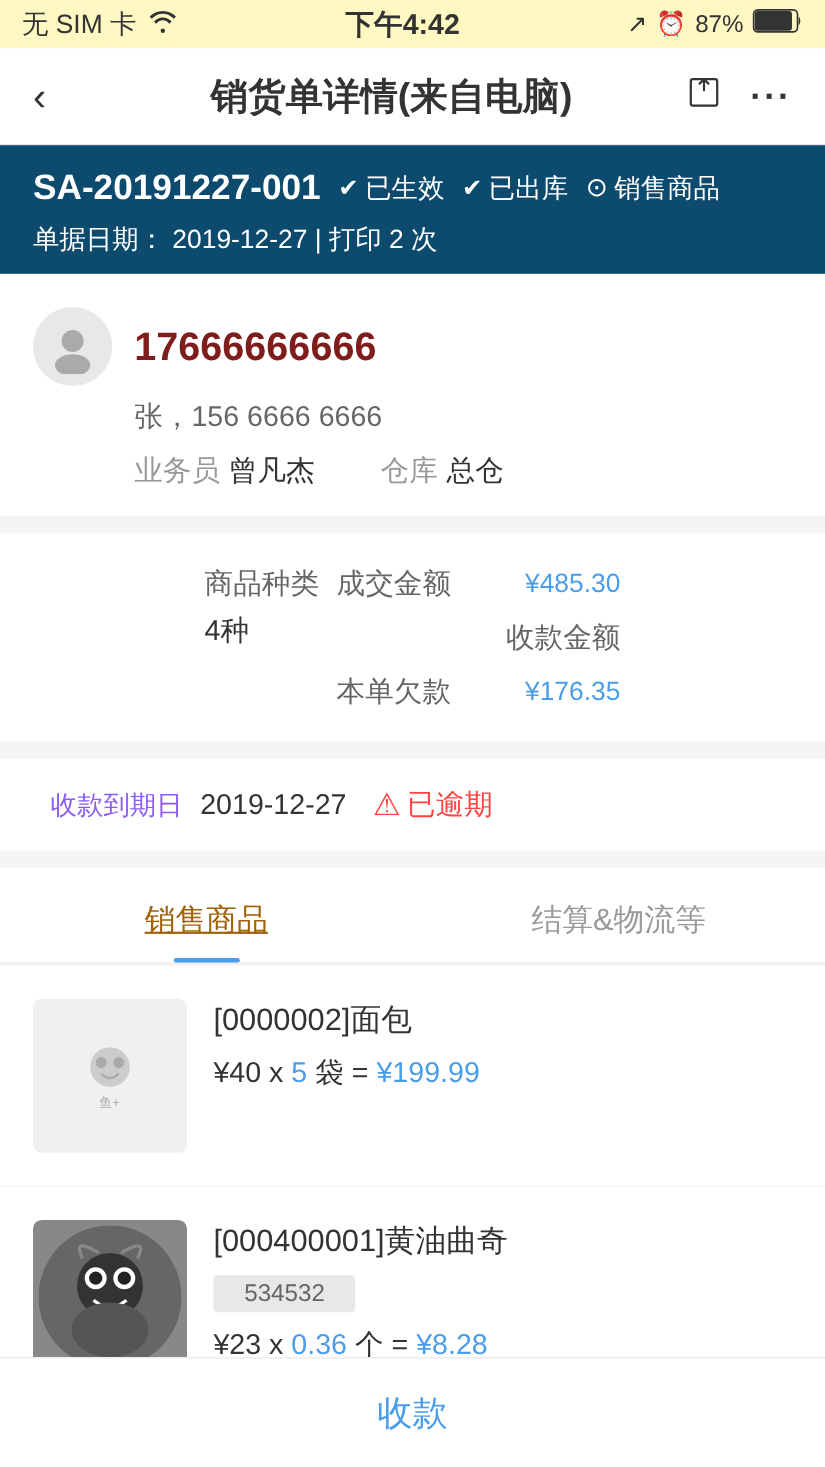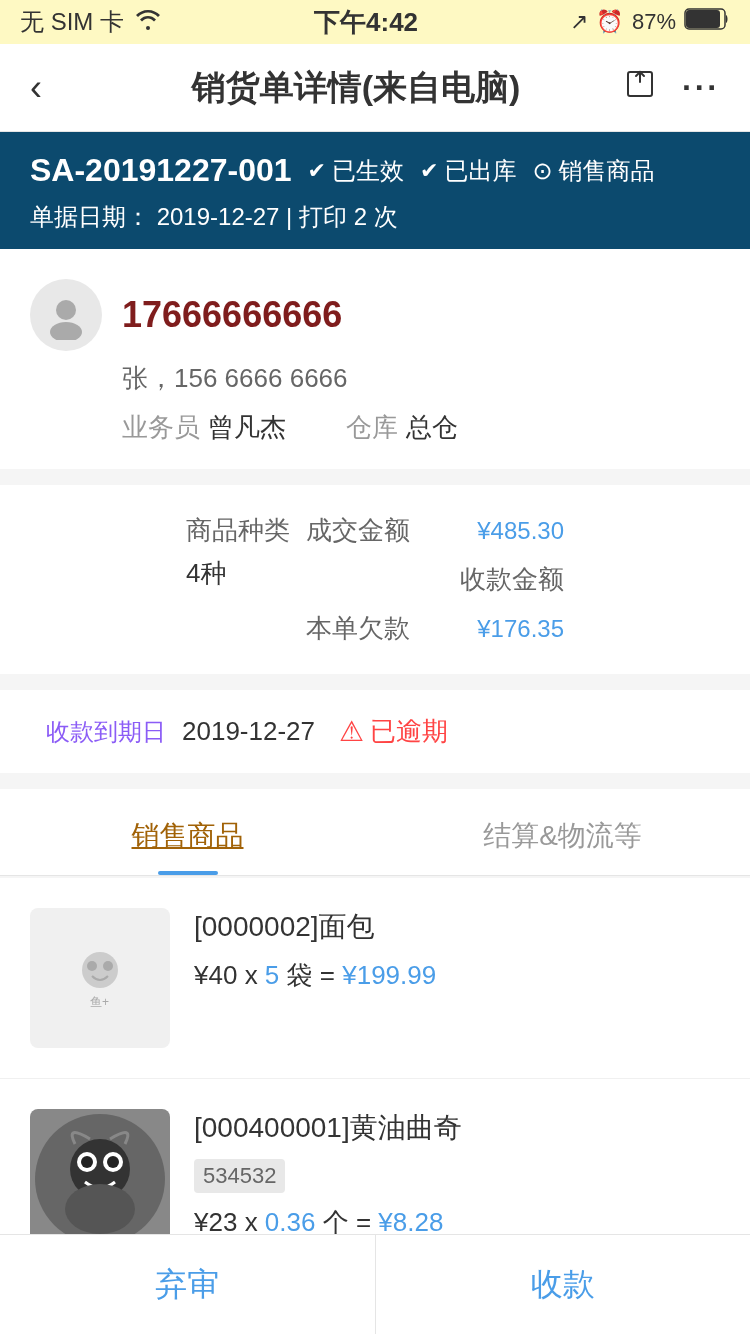--- a/index.html
+++ b/index.html
@@ -258,21 +258,21 @@
       font-size: 28px;
       color: #333;
       font-weight: 500;
       margin-bottom: 12px;
     }
     .product-tag {
       display: inline-block;
       background: #e8e8e8;
       color: #666;
       font-size: 22px;
-      padding: 4px 9px;
+      padding: 4px 28px;
       border-radius: 4px;
       margin-bottom: 12px;
     }
     .product-price {
       font-size: 26px;
       color: #333;
     }
     .price-highlight {
       color: #4a9de8;
       font-weight: 400;
@@ -479,15 +479,14 @@
         <span class="price-qty">0.36</span>
         <span>个</span>
         <span> = </span>
         <span class="price-highlight">¥8.28</span>
       </div>
     </div>
   </div>
 </div>
 
 <div class="bottom-actions">
-  <button class="action-btn left">弃审</button>
   <button class="action-btn">收款</button>
 </div>
 
 </body></html>

